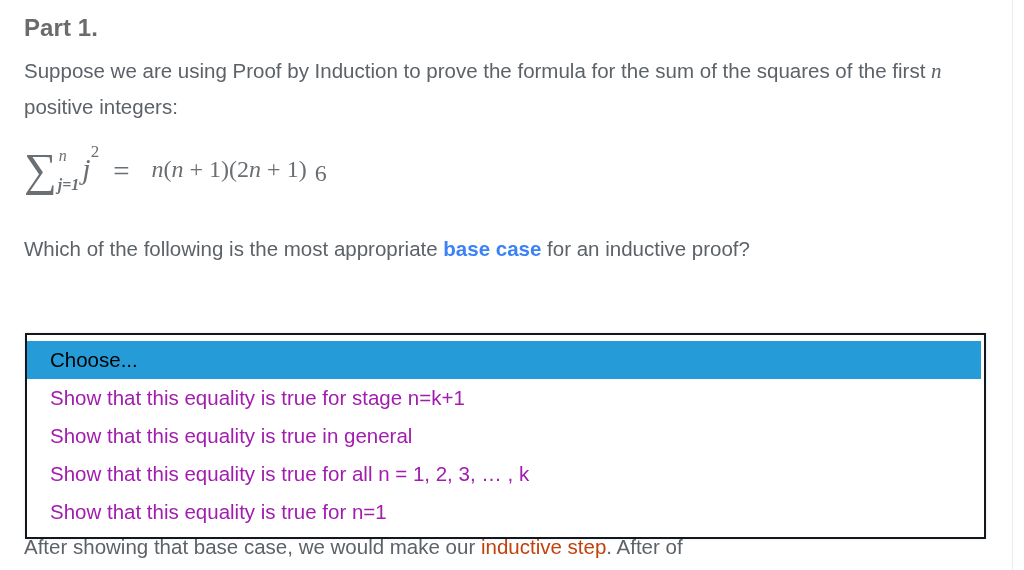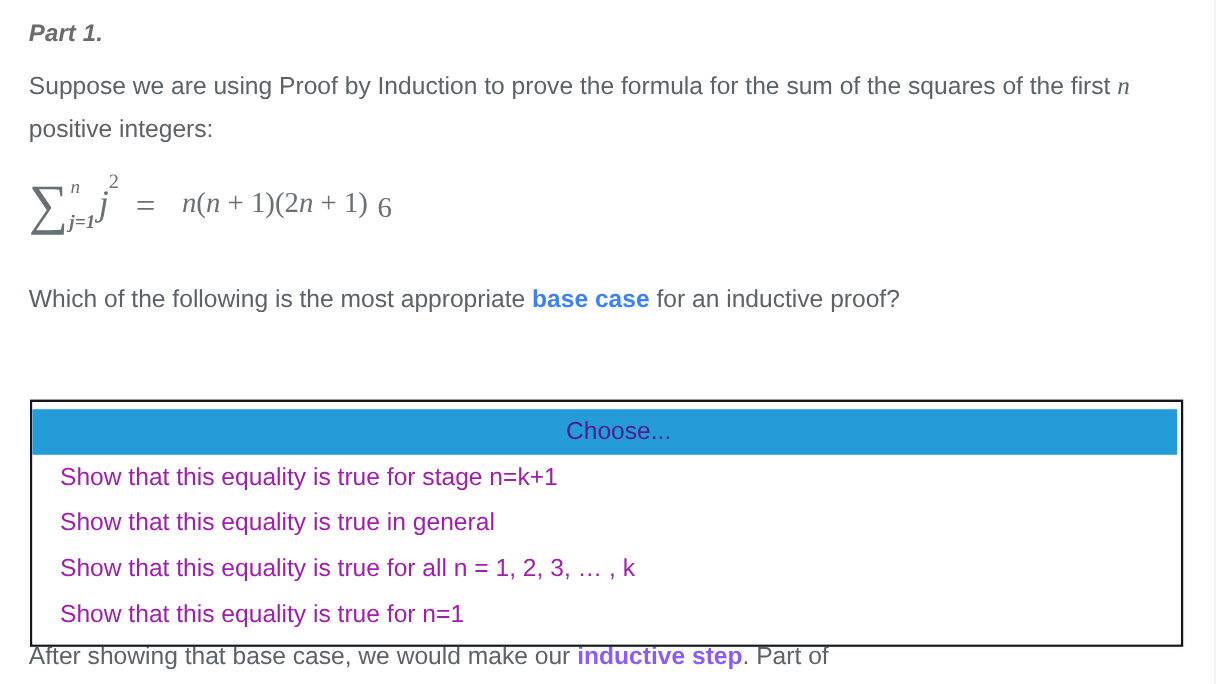--- a/index.html
+++ b/index.html
@@ -28,27 +28,26 @@
   .content {
     position: absolute;
     top: 0;
     left: 0;
     width: 1012px;
     padding: 16px 26px 0 24px;
     box-sizing: border-box;
   }
 
   .part-heading {
-    font-size: 20px;
+    font-size: 24px;
     font-weight: bold;
     color: #6b6b6b;
     letter-spacing: 0.1px;
     margin: 0 0 13px 0;
     line-height: 24px;
-    font-style: italic;
   }
 
   .body-text {
     font-size: 20.5px;
     color: #5c6268;
     line-height: 36px;
     margin: 0;
     font-weight: normal;
   }
 
@@ -162,37 +161,36 @@
     font-size: 20.5px;
     line-height: 38px;
     height: 38px;
     padding: 0 0 0 23px;
     color: #a21caf;
     white-space: nowrap;
     overflow: hidden;
   }
   .option.selected {
     background: #259cd8;
-    color: #4c1d95;
+    color: #000000;
     margin-right: 3px;
-    text-align: center;
   }
 
   
   .trailing-text {
     position: absolute;
     left: 24px;
     top: 529px;
     width: 960px;
     font-size: 20.5px;
     color: #5c6268;
     line-height: 36px;
     white-space: nowrap;
   }
-  .trailing-text strong { color: #8b5cf6; font-weight: bold; }
+  .trailing-text strong { color: #c2410c; font-weight: normal; }
 </style>
 </head>
 <body>
 
 <div class="page-divider"></div>
 
 <div class="content">
 
   <div class="part-heading">Part 1.</div>
 
@@ -214,21 +212,21 @@
       <span class="denom">6</span>
     </span>
   </div>
 
   <div class="spacer-after-formula"></div>
 
   <p class="body-text"><span>Which of the following is the most appropriate </span><strong>base case</strong><span> for an inductive proof?</span></p>
 
 </div>
 
-<div class="trailing-text"><span>After showing that base case, we would make our </span><strong>inductive step</strong><span>. Part of</span></div>
+<div class="trailing-text"><span>After showing that base case, we would make our </span><strong>inductive step</strong><span>. After of</span></div>
 
 <div class="select-wrap">
   <div class="select-inner">
     <div class="option selected">Choose...</div>
     <div class="option">Show that this equality is true for stage n=k+1</div>
     <div class="option">Show that this equality is true in general</div>
     <div class="option">Show that this equality is true for all n = 1, 2, 3, … , k</div>
     <div class="option">Show that this equality is true for n=1</div>
   </div>
 </div>

